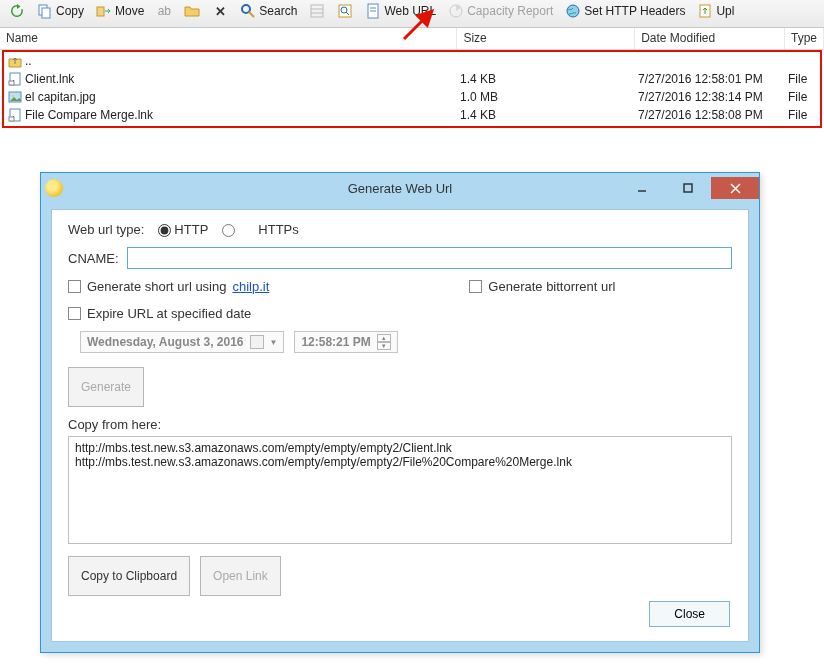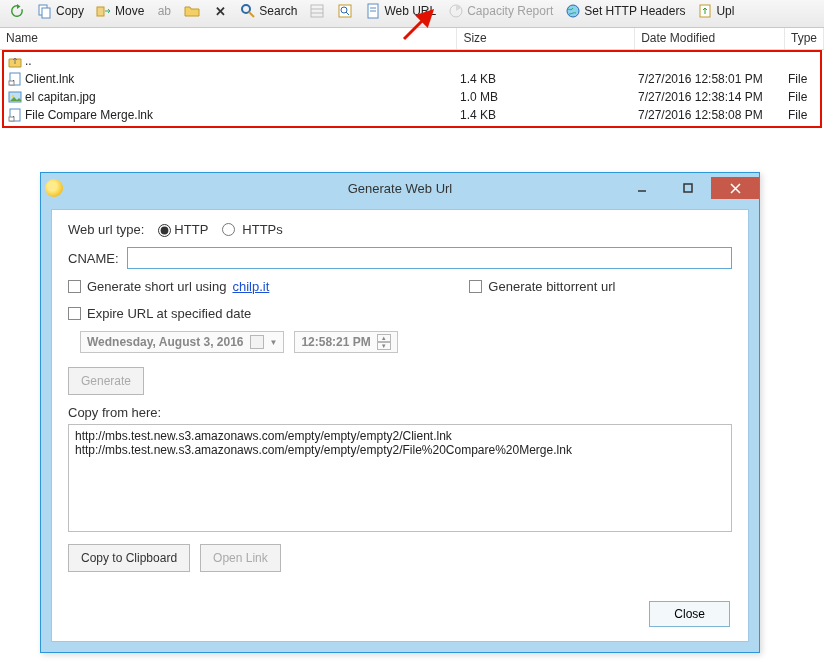--- a/index.html
+++ b/index.html
@@ -171,21 +171,21 @@
 }
 .date-box span, .time-box span { color: #888; }
 .dd-cal { width: 14px; height: 14px; border: 1px solid #b7b7b7; background: #f2f2f2; }
 .dd-arrow { font-size: 8px; color: #888; }
 .spin { width: 14px; display: flex; flex-direction: column; }
 .spin div { height: 8px; border: 1px solid #b7b7b7; font-size: 6px; line-height: 6px; text-align: center; color: #888; }
 
 .btn {
   border: 1px solid #b7b7b7;
   background: #f3f3f3;
-  height: 28px;
+  height: 40px;
   padding: 0 12px;
   font-size: 12px;
   display: inline-flex; align-items: center;
   color: #333;
   text-align: right;
 }
 .btn.disabled { color: #aaa; }
 
 .copy-label { margin: 10px 0 4px 0; }
 .url-area {
@@ -419,21 +419,21 @@
   </div>
 
   <div class="dlg-body">
 
     <div class="row">
       <span class="row-label">Web url type:</span>
       <label style="display:flex;align-items:flex-end;">
         <input type="radio" checked="" style="">
         <span>HTTP</span>
       </label>
-      <label style="display:flex;align-items:center;gap:4px;">
+      <label style="display:flex;align-items:flex-end;gap:20px;">
         <input type="radio" style="">
         <span>HTTPs</span>
       </label>
     </div>
 
     <div class="row">
       <span class="row-label">CNAME:</span>
       <input class="text-input cname-input" value="" style="">
     </div>
 

